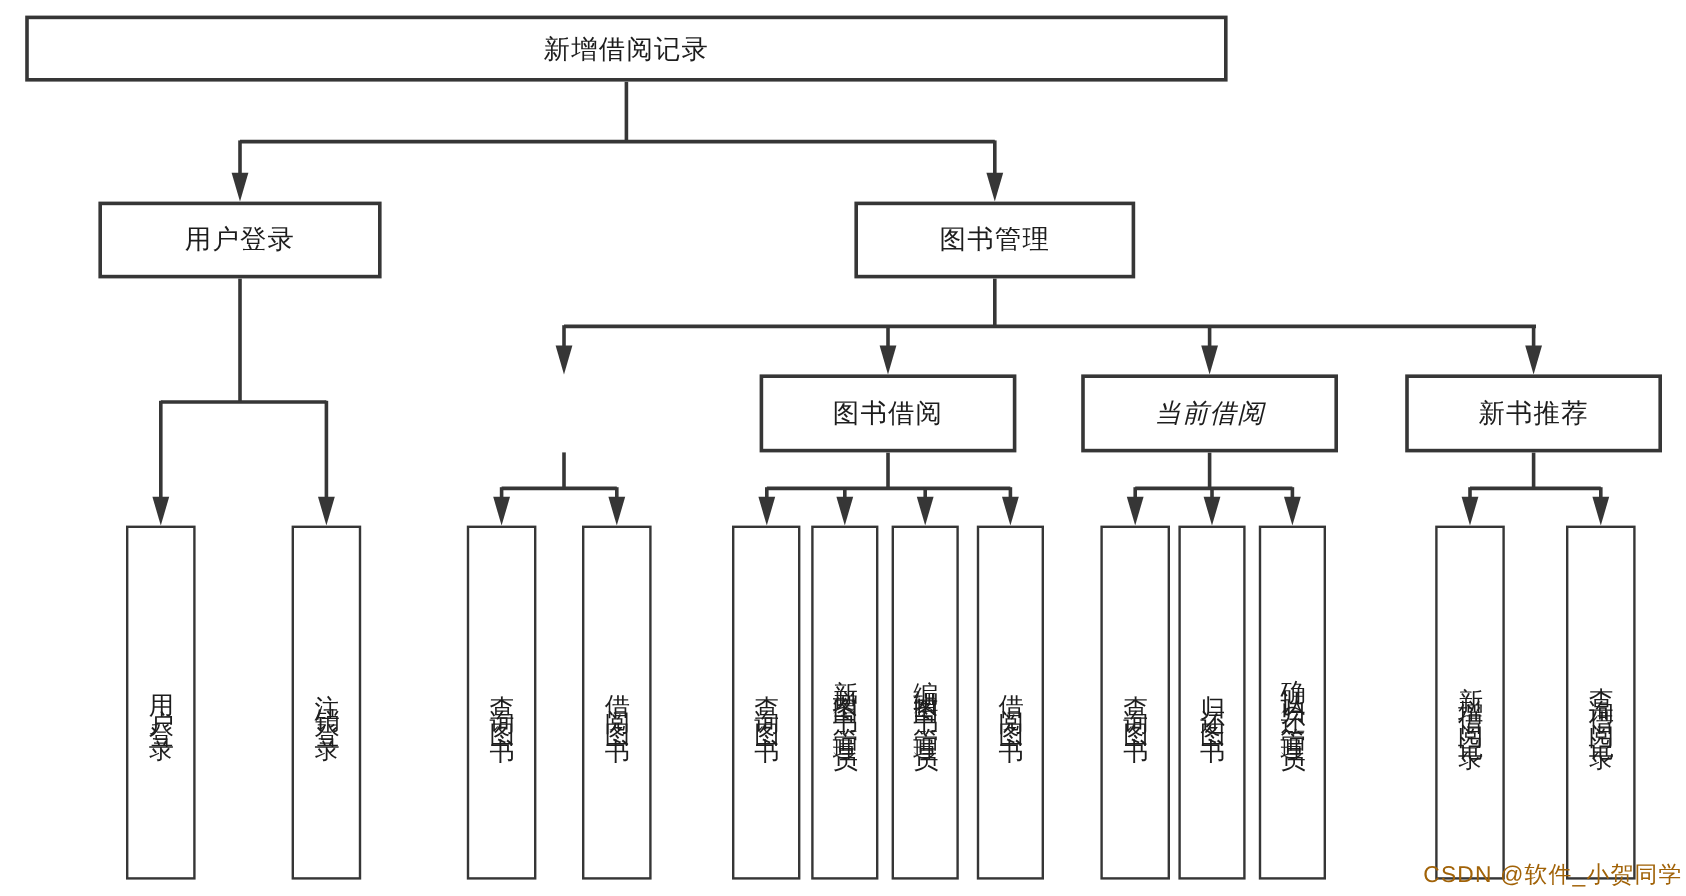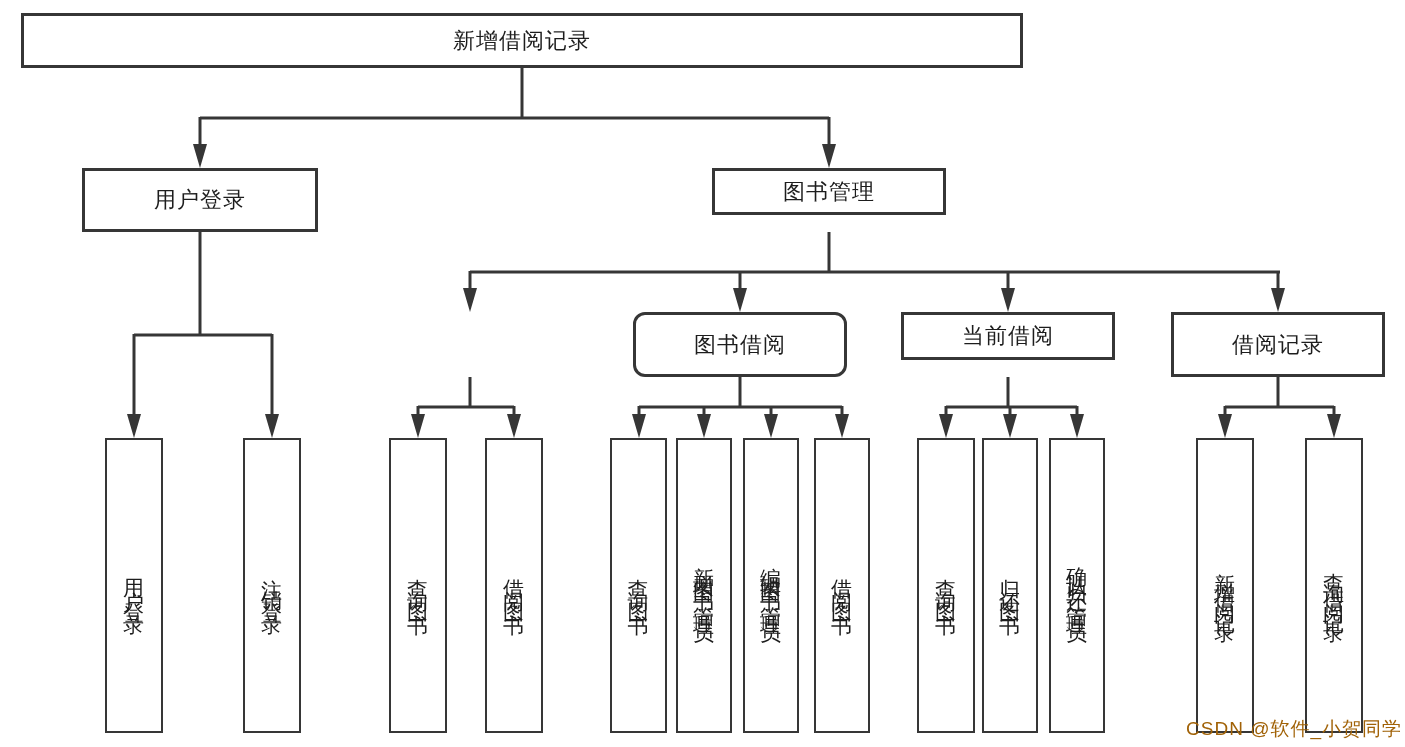--- a/index.html
+++ b/index.html
@@ -43,25 +43,25 @@
     letter-spacing: 12px;
     white-space: nowrap;
   }
   .leaf .vtext.sp-mid  { letter-spacing: 10px; }
   .leaf .vtext.sp-long { letter-spacing: 8px; }
 
   
   .n-root   { left: 21px;  top: 13px;  width: 1002px; height: 55px; }
   
   .n-l2a    { left: 82px;  top: 168px; width: 236px;  height: 64px; }
-  .n-l2b    { left: 712px; top: 168px; width: 234px;  height: 47px; }
+  .n-l2b    { left: 712px; top: 168px; width: 234px;  height: 64px; }
   
   .n-l3a    { left: 363px;  top: 312px; width: 214px; height: 65px; }
-  .n-l3b    { left: 633px;  top: 312px; width: 214px; height: 65px; border-radius: 12px; }
-  .n-l3c    { left: 901px;  top: 312px; width: 214px; height: 48px; }
+  .n-l3b    { left: 633px;  top: 312px; width: 214px; height: 65px; }
+  .n-l3c    { left: 901px;  top: 312px; width: 214px; height: 65px; font-style: italic; }
   .n-l3d    { left: 1171px; top: 312px; width: 214px; height: 65px; }
   
   .lf       { top: 438px; height: 295px; }
   .lf-1a { left: 105px;  width: 58px; }
   .lf-1b { left: 243px;  width: 58px; }
   .lf-2a { left: 389px;  width: 58px; }
   .lf-2b { left: 485px;  width: 58px; }
   .lf-3a { left: 610px;  width: 57px; }
   .lf-3b { left: 676px;  width: 56px; }
   .lf-3c { left: 743px;  width: 56px; }
@@ -172,21 +172,21 @@
     <span>图书管理</span>
   </div>
 
   <div class="box n-l3b">
     <span>图书借阅</span>
   </div>
   <div class="box n-l3c">
     <span>当前借阅</span>
   </div>
   <div class="box n-l3d">
-    <span>借阅记录</span>
+    <span>新书推荐</span>
   </div>
 
   <div class="box leaf lf lf-1a">
     <span class="vtext">用户登录</span>
   </div>
   <div class="box leaf lf lf-1b">
     <span class="vtext">注销登录</span>
   </div>
 
   <div class="box leaf lf lf-2a">

